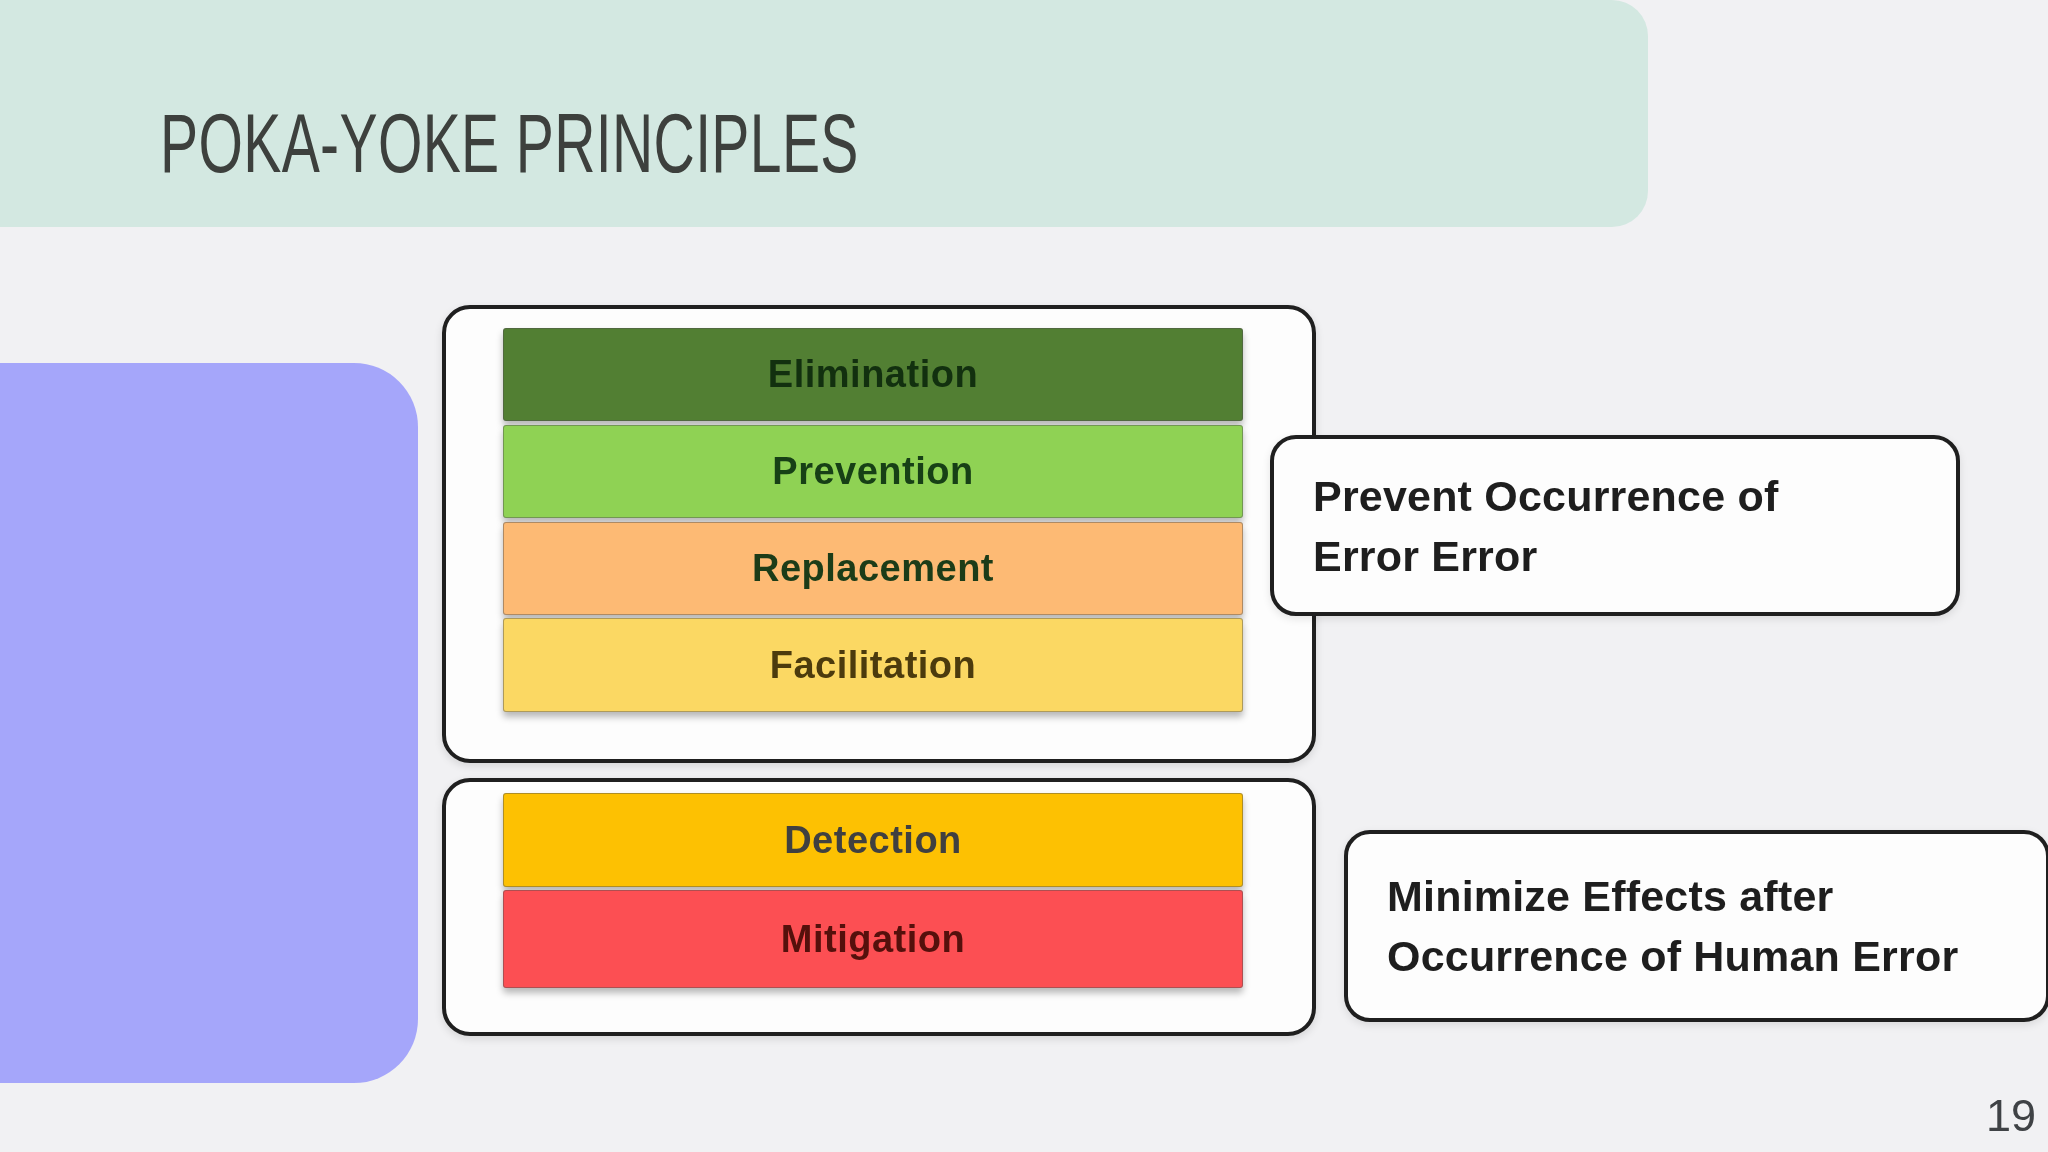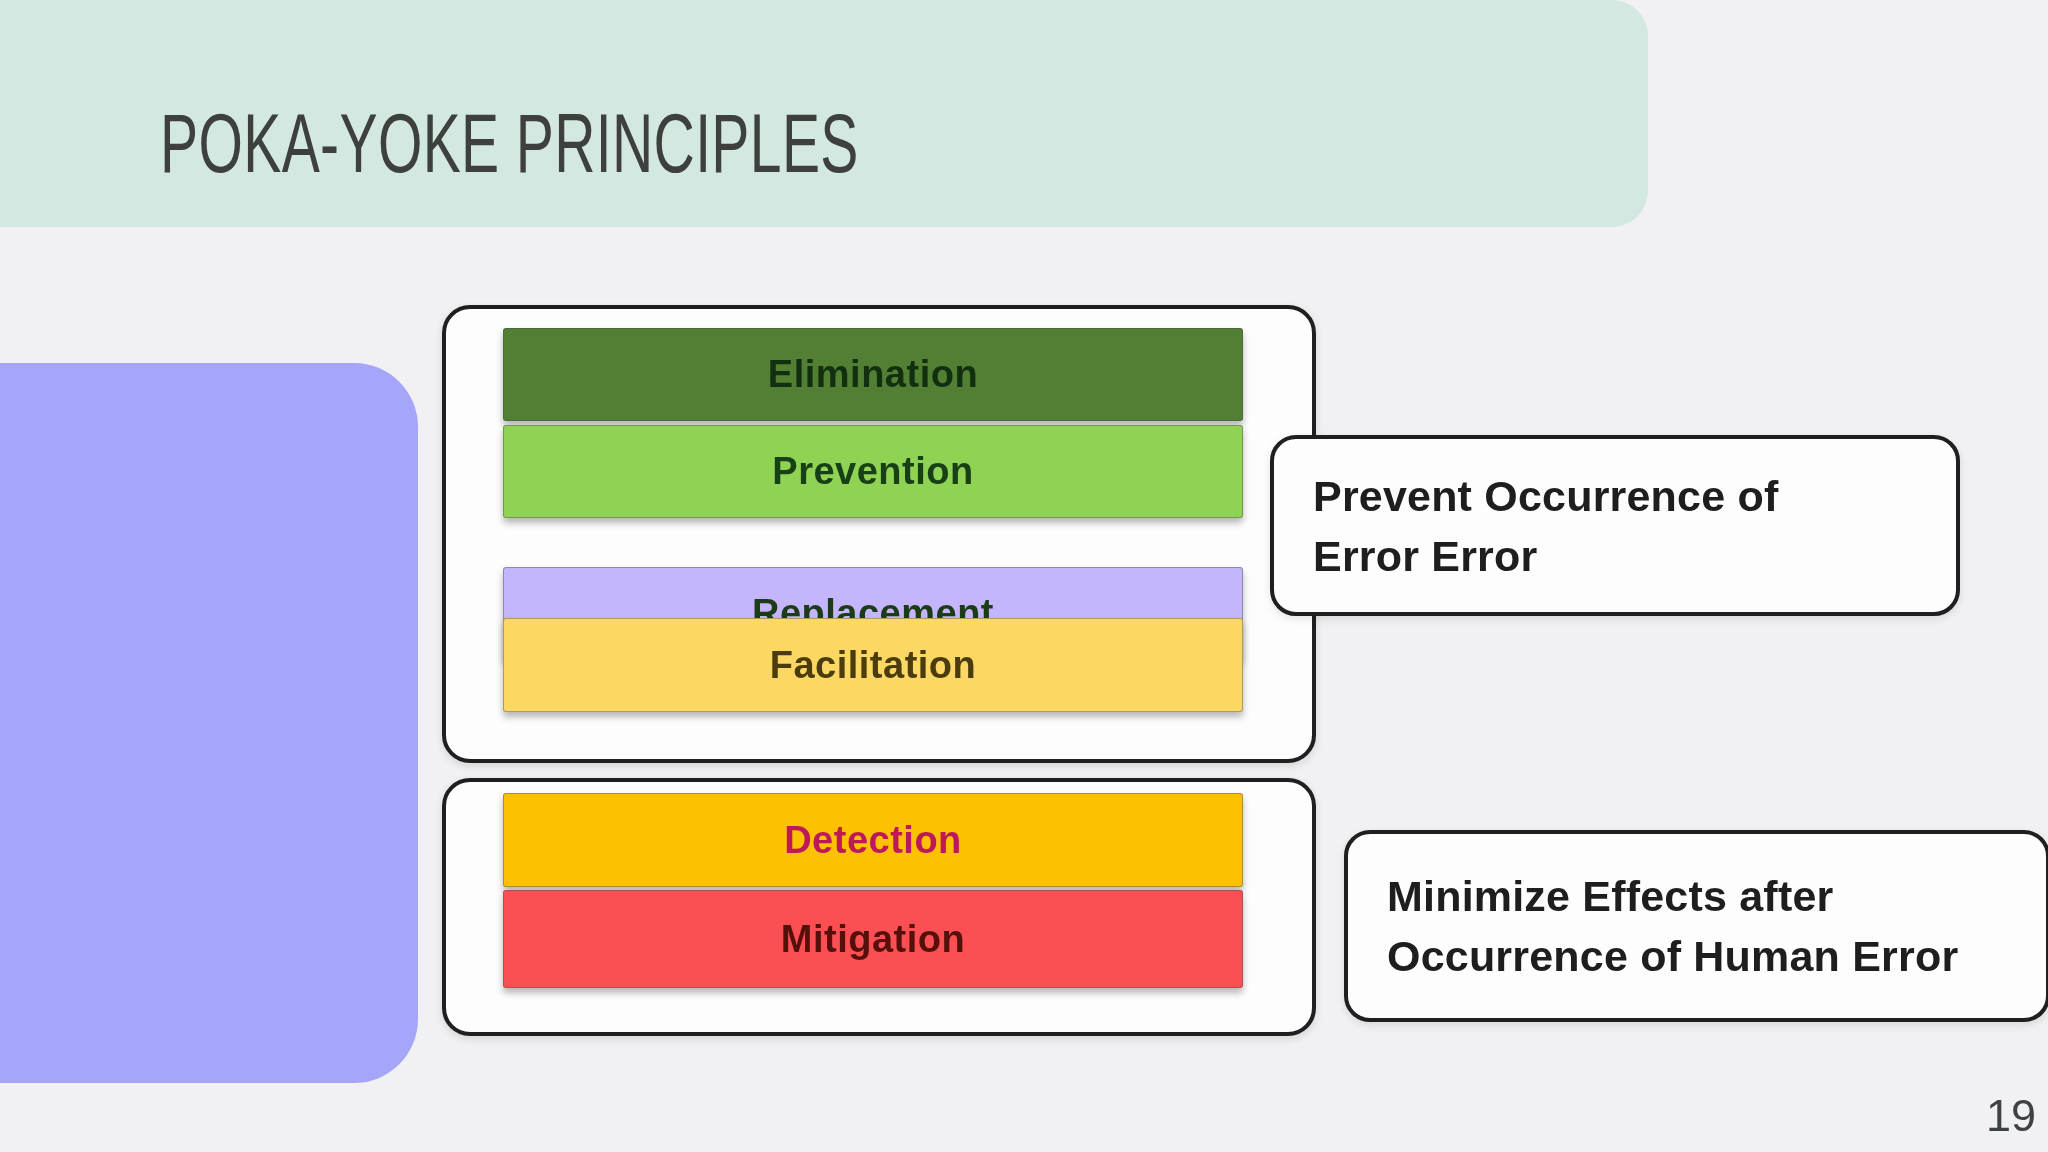--- a/index.html
+++ b/index.html
@@ -90,31 +90,31 @@
 
   <div class="accent-panel" style="background-color: rgb(165, 166, 250);"></div>
 
   <div class="group-box g1">
     <div class="bar b-elimination" style="background-color: rgb(82, 127, 51);">
       <span class="bar-label" style="color: rgb(18, 48, 15);">Elimination</span>
     </div>
     <div class="bar b-prevention" style="background-color: rgb(143, 210, 84);">
       <span class="bar-label" style="color: rgb(23, 64, 22);">Prevention</span>
     </div>
-    <div class="bar b-replacement" style="background-color: #c4b5fd; margin-top: 45px;">
+    <div class="bar b-replacement" style="background-color: #fdba74;">
       <span class="bar-label" style="color: rgb(28, 60, 24);">Replacement</span>
     </div>
     <div class="bar b-facilitation" style="background-color: rgb(251, 216, 99);">
       <span class="bar-label" style="color: rgb(76, 59, 13);">Facilitation</span>
     </div>
   </div>
 
   <div class="group-box g2">
     <div class="bar b-detection" style="background-color: rgb(253, 193, 2);">
-      <span class="bar-label" style="color: #be185d;">Detection</span>
+      <span class="bar-label" style="color: #404040;">Detection</span>
     </div>
     <div class="bar b-mitigation" style="background-color: rgb(252, 79, 83);">
       <span class="bar-label" style="color: rgb(85, 16, 12);">Mitigation</span>
     </div>
   </div>
 
   <div class="callout c1">
     <span class="callout-line">Prevent Occurrence of</span>
     <span class="callout-line">Error Error</span>
   </div>

